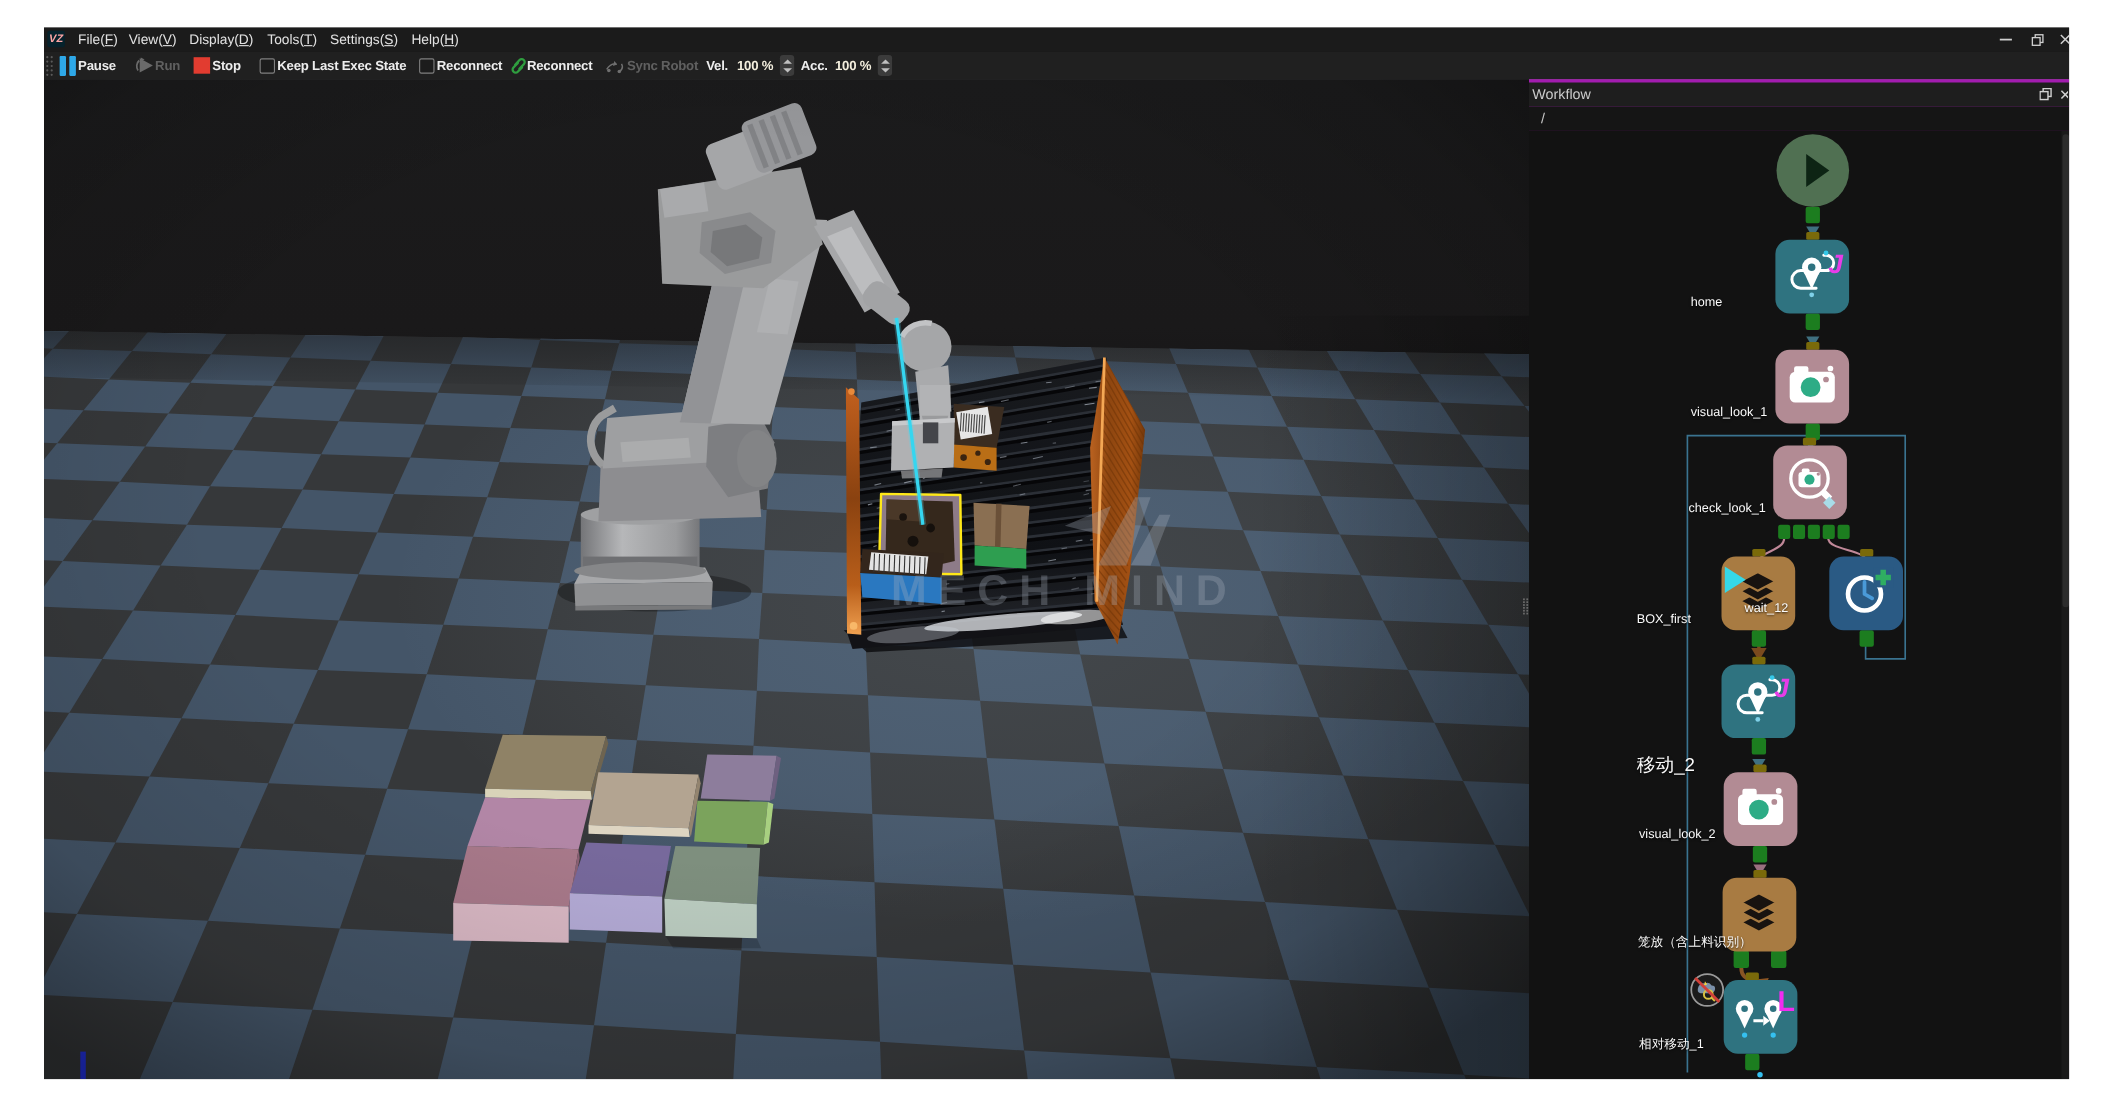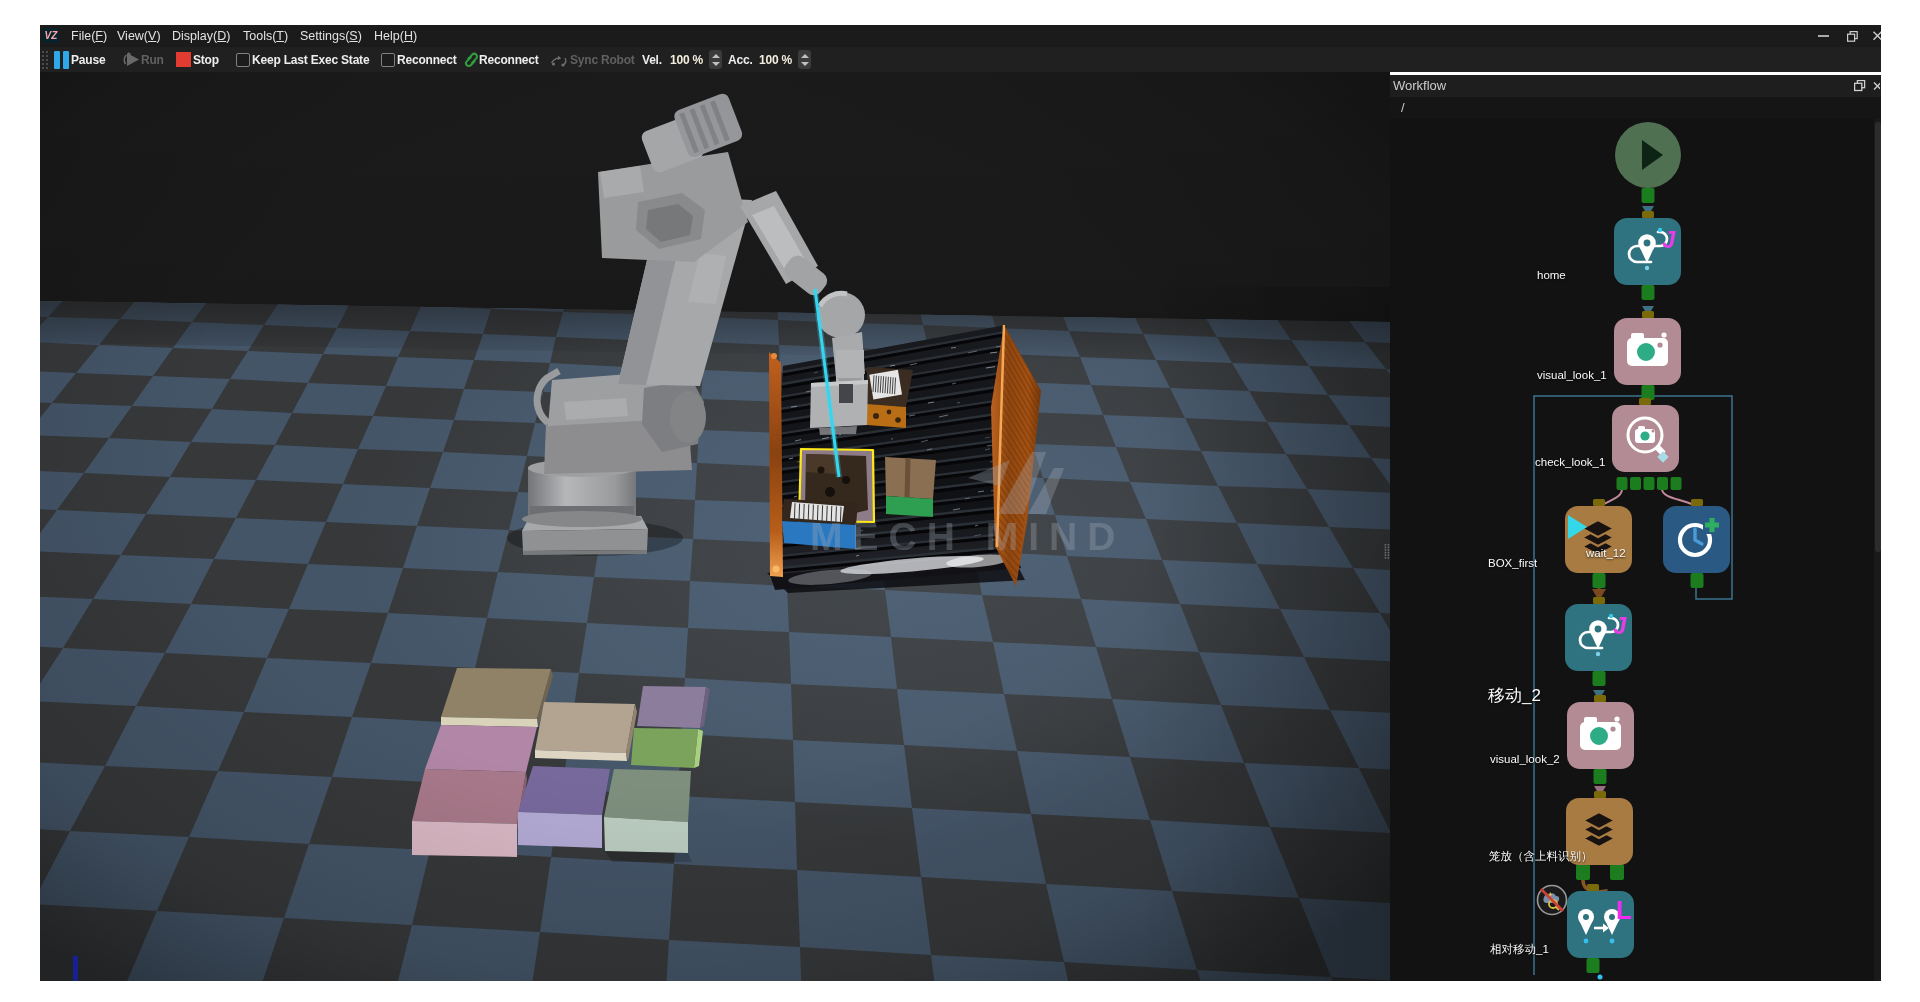--- a/index.html
+++ b/index.html
@@ -10,21 +10,21 @@
 #vzicon{position:absolute;left:3px;top:3px;width:16px;height:15px;background:#06222c;border-radius:2px;
   color:#fca5a5;font-weight:bold;font-size:10px;line-height:15px;text-align:center;font-style:italic;}
 #toolbar{position:absolute;left:0;top:22px;width:100%;height:25px;background:#202020;border-bottom:7px solid #737373;color:#ededed;font-size:12px;font-weight:bold;letter-spacing:-0.2px;}
 #toolbar .t{position:absolute;top:0;height:25px;line-height:26px;white-space:nowrap;}
 #toolbar .dis{color:#606060;text-align:center;}
 .cb{position:absolute;top:6px;width:12px;height:12px;border:1px solid #808080;border-radius:2px;background:#1c1c1c;}
 .spin{position:absolute;top:3px;width:13px;height:19px;background:#3b3b3b;border-radius:3px;}
 .spin:before{content:"";position:absolute;left:2.5px;top:3.5px;border:4px solid transparent;border-bottom:4.5px solid #c0c0c0;border-top:none;}
 .spin:after{content:"";position:absolute;left:2.5px;bottom:3.5px;border:4px solid transparent;border-top:4.5px solid #c0c0c0;border-bottom:none;}
 #vp{position:absolute;left:0;top:47px;width:1350px;height:909px;background:#1a1a1b;overflow:hidden;}
-#panel{position:absolute;left:1350px;top:47px;width:491px;height:909px;background:#ffffff;}
+#panel{position:absolute;left:1350px;top:47px;width:491px;height:909px;background:#a21caf;}
 #ptitle{position:absolute;left:0;top:3px;width:100%;height:22px;background:#1e1e1e;color:#cccccc;font-size:13px;}
 #pcrumb{position:absolute;left:0;top:25px;width:100%;height:22px;background:#151515;color:#c8c8c8;font-size:13px;}
 #pcanvas{position:absolute;left:0;top:47px;width:491px;height:862px;background:#121212;overflow:hidden;}
 .node{position:absolute;width:67px;height:67px;border-radius:13px;}
 .nlabel{position:absolute;width:220px;color:#fafafa;font-size:12px;text-shadow:0 1px 2px rgba(0,0,0,.8);}
 .nicon{position:absolute;left:0;top:0;width:67px;height:67px;}
 </style>
 </head>
 <body>
 <div id="app">

